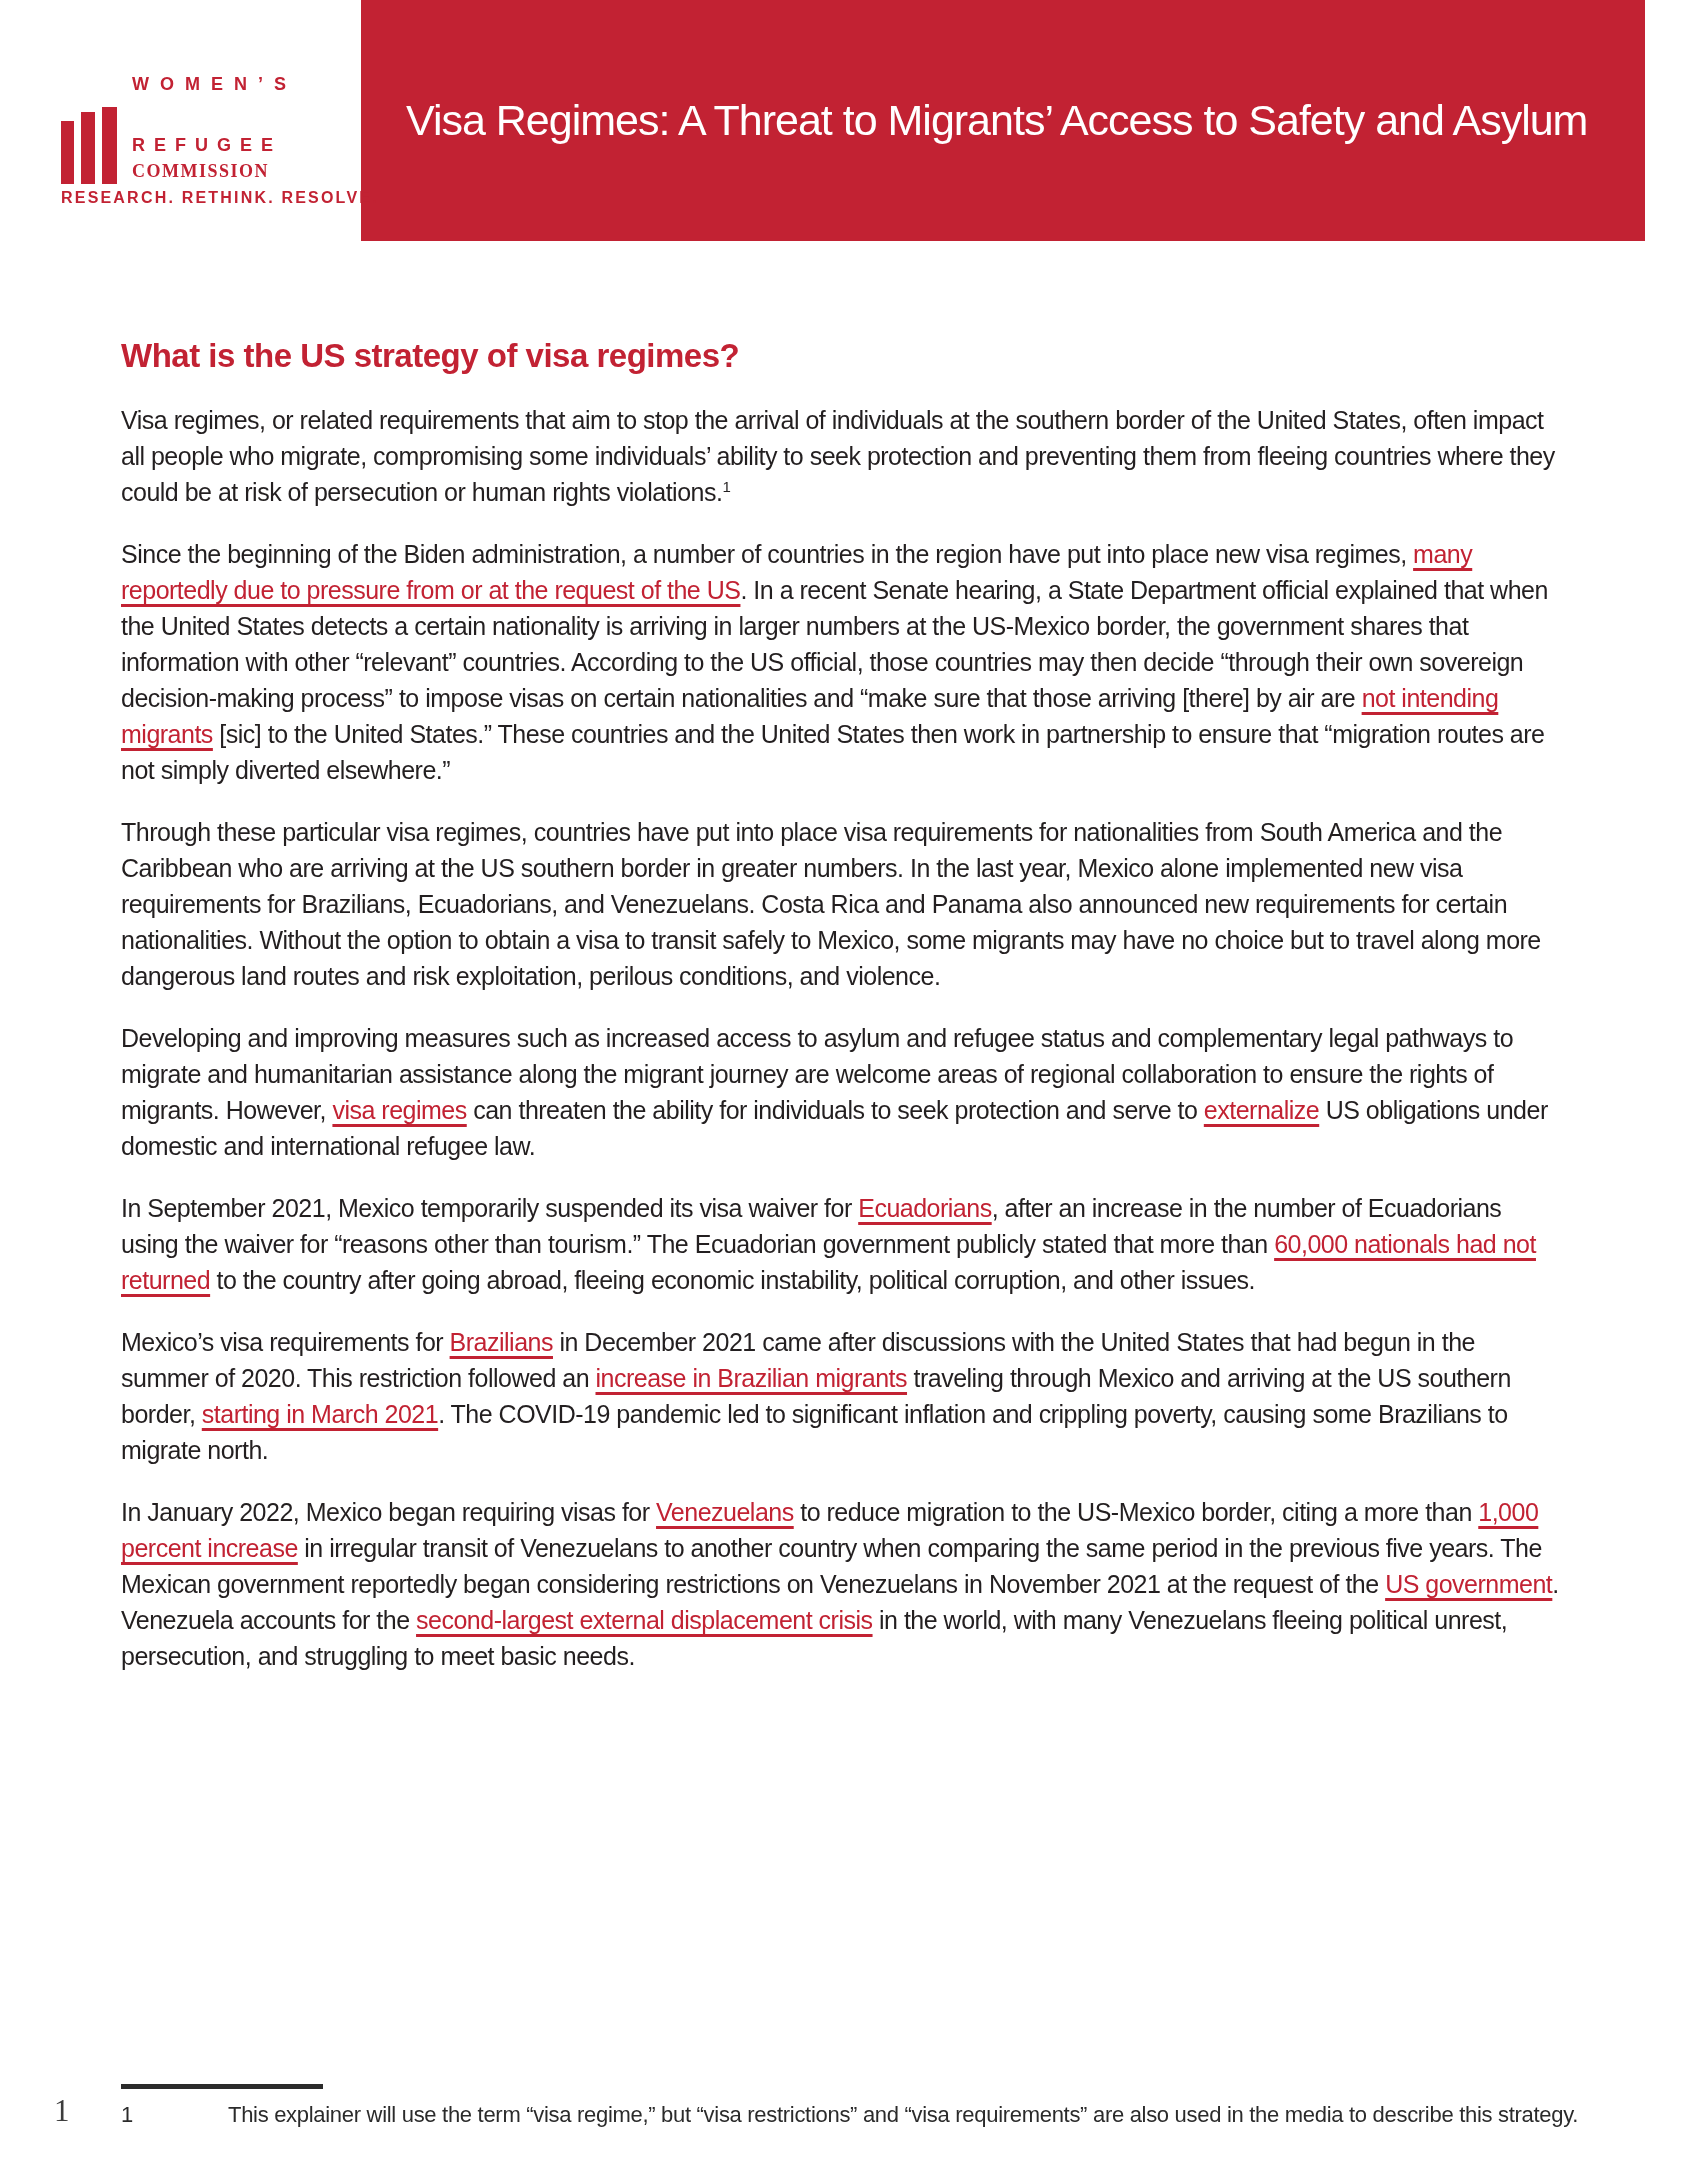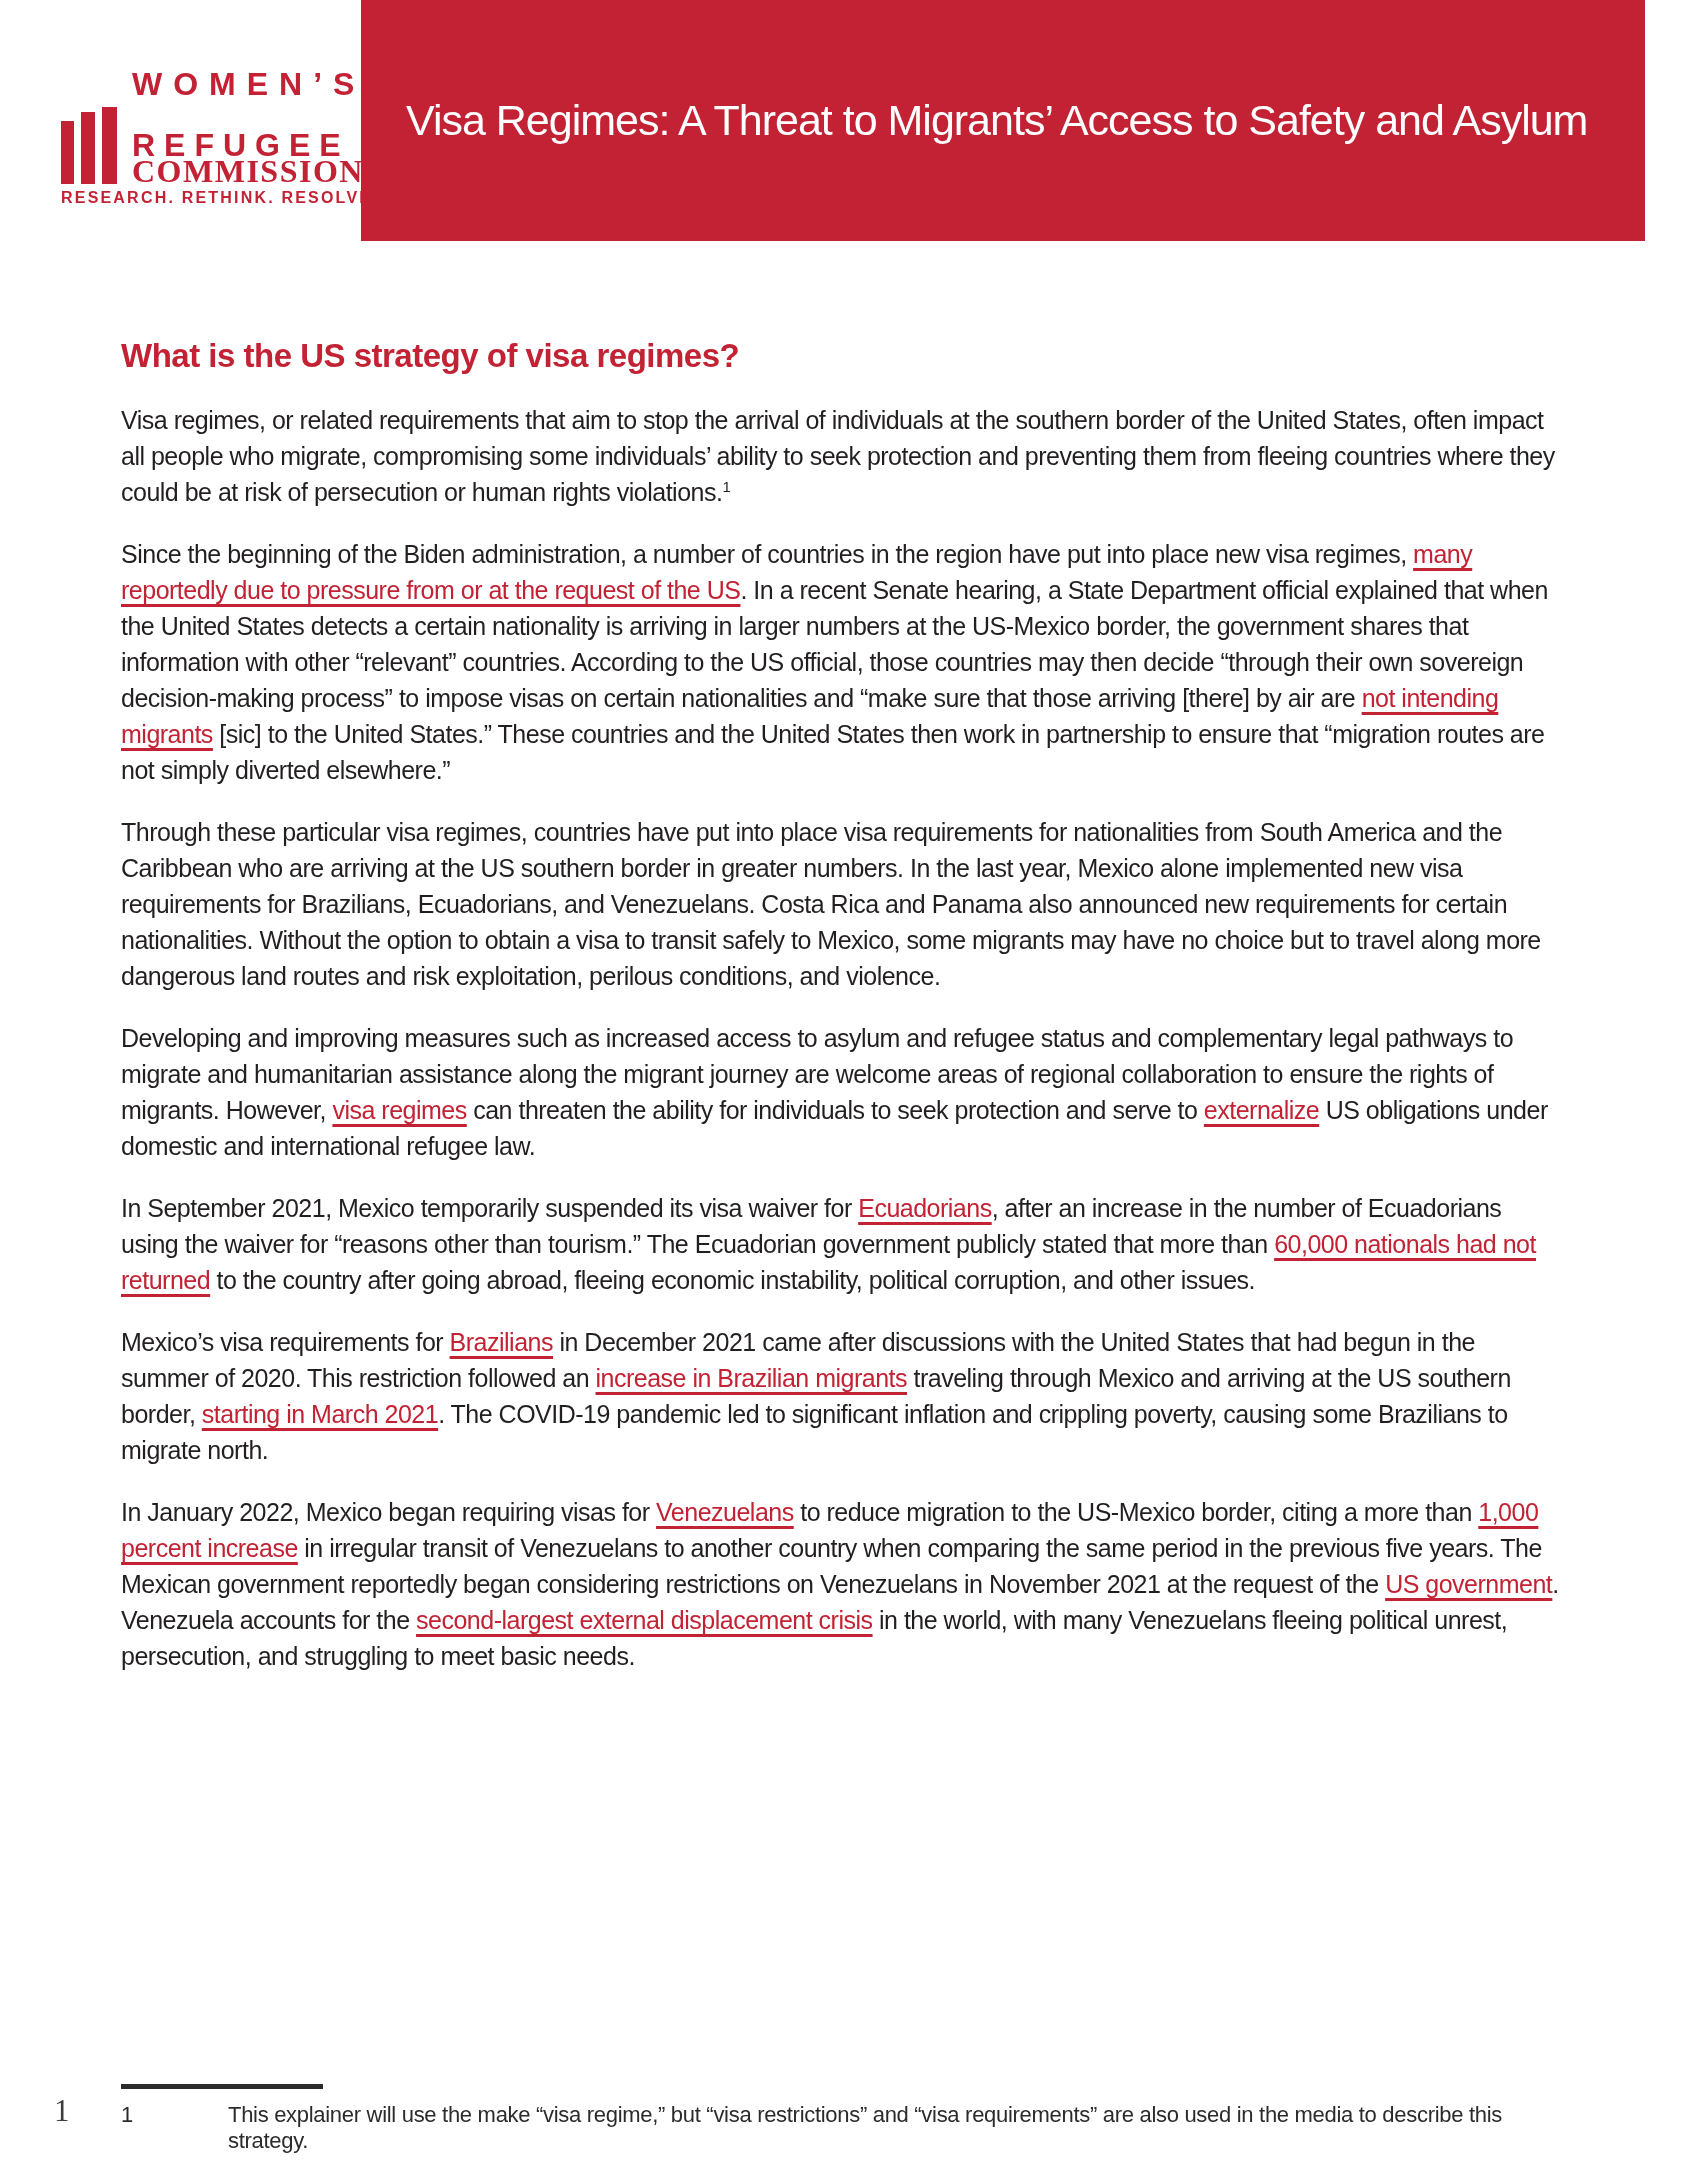--- a/index.html
+++ b/index.html
@@ -27,21 +27,21 @@
 
   
   .logo{position:absolute;left:61px;top:71px;width:248px;}
   .logo-top{display:flex;align-items:flex-end;}
   .logo-bars{display:flex;align-items:flex-end;gap:7px;}
   .logo-bar{background:var(--brand-red);}
   .logo-bar.b1{width:13px;height:63px;}
   .logo-bar.b2{width:14px;height:72px;}
   .logo-bar.b3{width:15px;height:77px;}
   .logo-words{margin-left:15px;color:var(--brand-red);font-weight:700;line-height:26px;}
-  .logo-word{font-size:32px;white-space:nowrap;}
+  .logo-word{font-size:18px;white-space:nowrap;}
   .logo-word.w1{letter-spacing:11px;}
   .logo-word.w2{letter-spacing:9px;margin-top:35px;}
   .logo-word.w3{letter-spacing:1.5px;font-family:Liberation Serif, serif;}
   .logo-tagline{
     margin-top:5px;color:var(--brand-red);font-weight:700;
     font-size:16px;letter-spacing:2.2px;white-space:nowrap;
   }
 
   
   .article{
@@ -109,16 +109,16 @@
     <p class="body-paragraph"><span>Through these particular visa regimes, countries have put into place visa requirements for nationalities from South America and the Caribbean who are arriving at the US southern border in greater numbers. In the last year, Mexico alone implemented new visa requirements for Brazilians, Ecuadorians, and Venezuelans. Costa Rica and Panama also announced new requirements for certain nationalities. Without the option to obtain a visa to transit safely to Mexico, some migrants may have no choice but to travel along more dangerous land routes and risk exploitation, perilous conditions, and violence.</span></p>
     <p class="body-paragraph"><span>Developing and improving measures such as increased access to asylum and refugee status and complementary legal pathways to migrate and humanitarian assistance along the migrant journey are welcome areas of regional collaboration to ensure the rights of migrants. However, </span><a href="#" class="doc-link">visa regimes</a><span> can threaten the ability for individuals to seek protection and serve to </span><a href="#" class="doc-link">externalize</a><span> US obligations under domestic and international refugee law.</span></p>
     <p class="body-paragraph"><span>In September 2021, Mexico temporarily suspended its visa waiver for </span><a href="#" class="doc-link">Ecuadorians</a><span>, after an increase in the number of Ecuadorians using the waiver for “reasons other than tourism.”  The Ecuadorian government publicly stated that more than </span><a href="#" class="doc-link">60,000 nationals had not returned</a><span> to the country after going abroad, fleeing economic instability, political corruption, and other issues.</span></p>
     <p class="body-paragraph"><span>Mexico’s visa requirements for </span><a href="#" class="doc-link">Brazilians</a><span> in December 2021 came after discussions with the United States that had begun in the summer of 2020. This restriction followed an </span><a href="#" class="doc-link">increase in Brazilian migrants</a><span> traveling through Mexico and arriving at the US southern border, </span><a href="#" class="doc-link">starting in March 2021</a><span>. The COVID-19 pandemic led to significant inflation and crippling poverty, causing some Brazilians to migrate north.</span></p>
     <p class="body-paragraph"><span>In January 2022, Mexico began requiring visas for </span><a href="#" class="doc-link">Venezuelans</a><span> to reduce migration to the US-Mexico border, citing a more than </span><a href="#" class="doc-link">1,000 percent increase</a><span> in irregular transit of Venezuelans to another country when comparing the same period in the previous five years. The Mexican government reportedly began considering restrictions on Venezuelans in November 2021 at the request of the </span><a href="#" class="doc-link">US government</a><span>. Venezuela accounts for the </span><a href="#" class="doc-link">second-largest external displacement crisis</a><span> in the world, with many Venezuelans fleeing political unrest, persecution, and struggling to meet basic needs.</span></p>
   </main>
 
 <div class="footnote-rule"></div>
 <div class="footnote">
   <span class="footnote-number">1</span>
-  <span class="footnote-text">This explainer will use the make “visa regime,” but “visa restrictions” and “visa requirements” are also used in the media to describe this strategy.</span>
+  <span class="footnote-text">This explainer will use the term “visa regime,” but “visa restrictions” and “visa requirements” are also used in the media to describe this strategy.</span>
 </div>
 <div class="page-number">1</div>
 
 
 </body></html>

